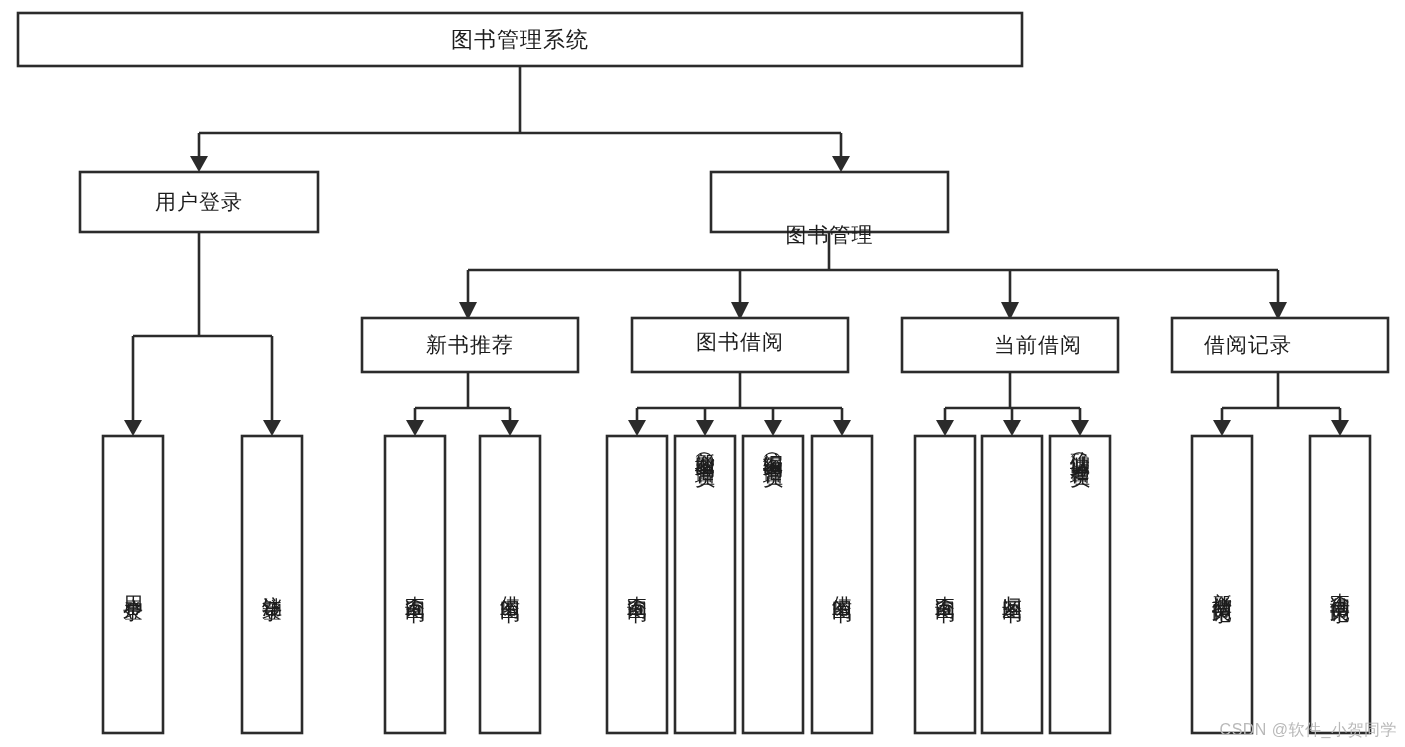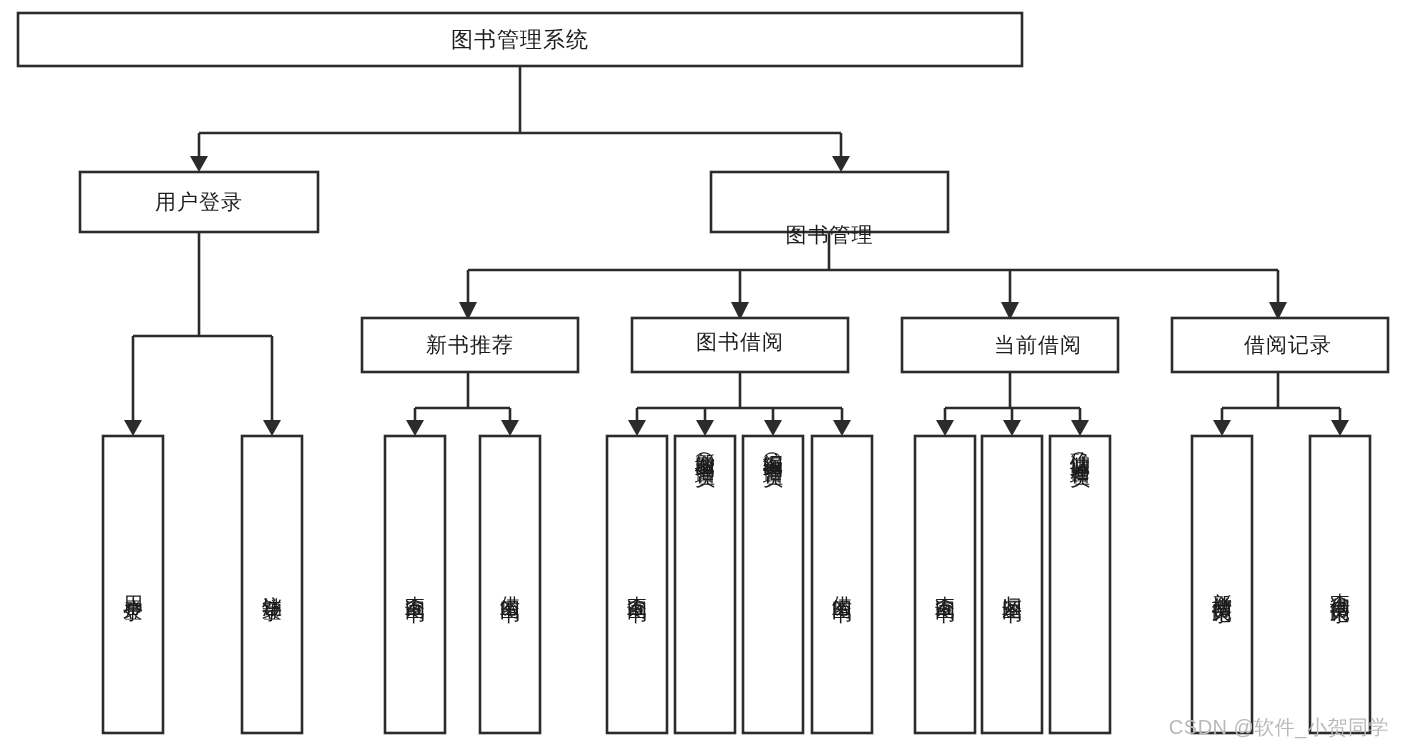--- a/index.html
+++ b/index.html
@@ -35,24 +35,24 @@
     stroke: #2b2b2b;
     stroke-width: 2.6;
     fill: none;
   }
   .arrow-head {
     fill: #2b2b2b;
     stroke: none;
   }
   .watermark {
     position: absolute;
-    right: 16px;
+    right: 8px;
     bottom: 6px;
     font-family: "Liberation Sans", "DejaVu Sans", sans-serif;
-    font-size: 20px;
+    font-size: 16px;
     color: #b9b9b9;
     white-space: nowrap;
     letter-spacing: 0.5px;
   }
   .vtext-wrap {
     position: absolute;
     display: flex;
     align-items: center;
     justify-content: center;
     pointer-events: none;
@@ -213,21 +213,21 @@
   </div>
 
   <div class="htext-wrap" style="left:632px; top:318px; width:216px; height:47px;">
     <span class="htext">图书借阅</span>
   </div>
 
   <div class="htext-wrap" style="left:902px; top:318px; width:216px; height:54px;margin-left:28px;">
     <span class="htext">当前借阅</span>
   </div>
 
-  <div class="htext-wrap" style="left:1180px; top:318px; width:216px; height:54px;">
+  <div class="htext-wrap" style="left:1140px; top:318px; width:216px; height:54px;">
     <span class="htext">借阅记录</span>
   </div>
 
   <div class="vtext-wrap" style="left:103px; top:436px; width:60px; height:297px;">
     <span class="vtext">用户登录</span>
   </div>
   <div class="vtext-wrap" style="left:242px; top:436px; width:60px; height:297px;">
     <span class="vtext">注销登录</span>
   </div>
 

